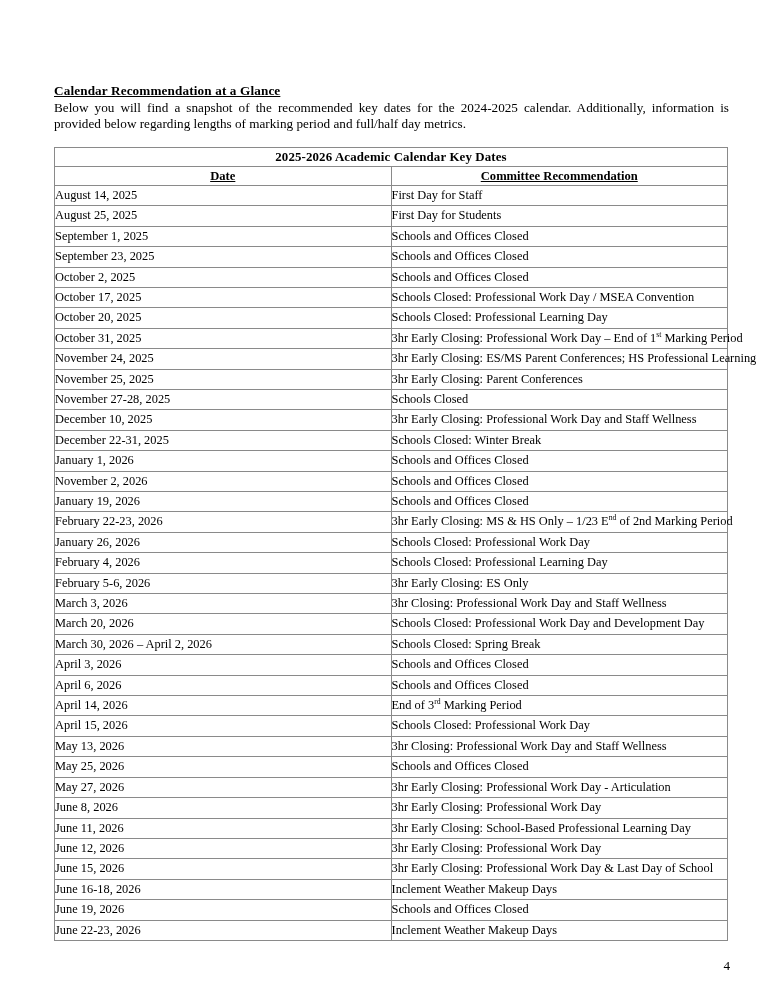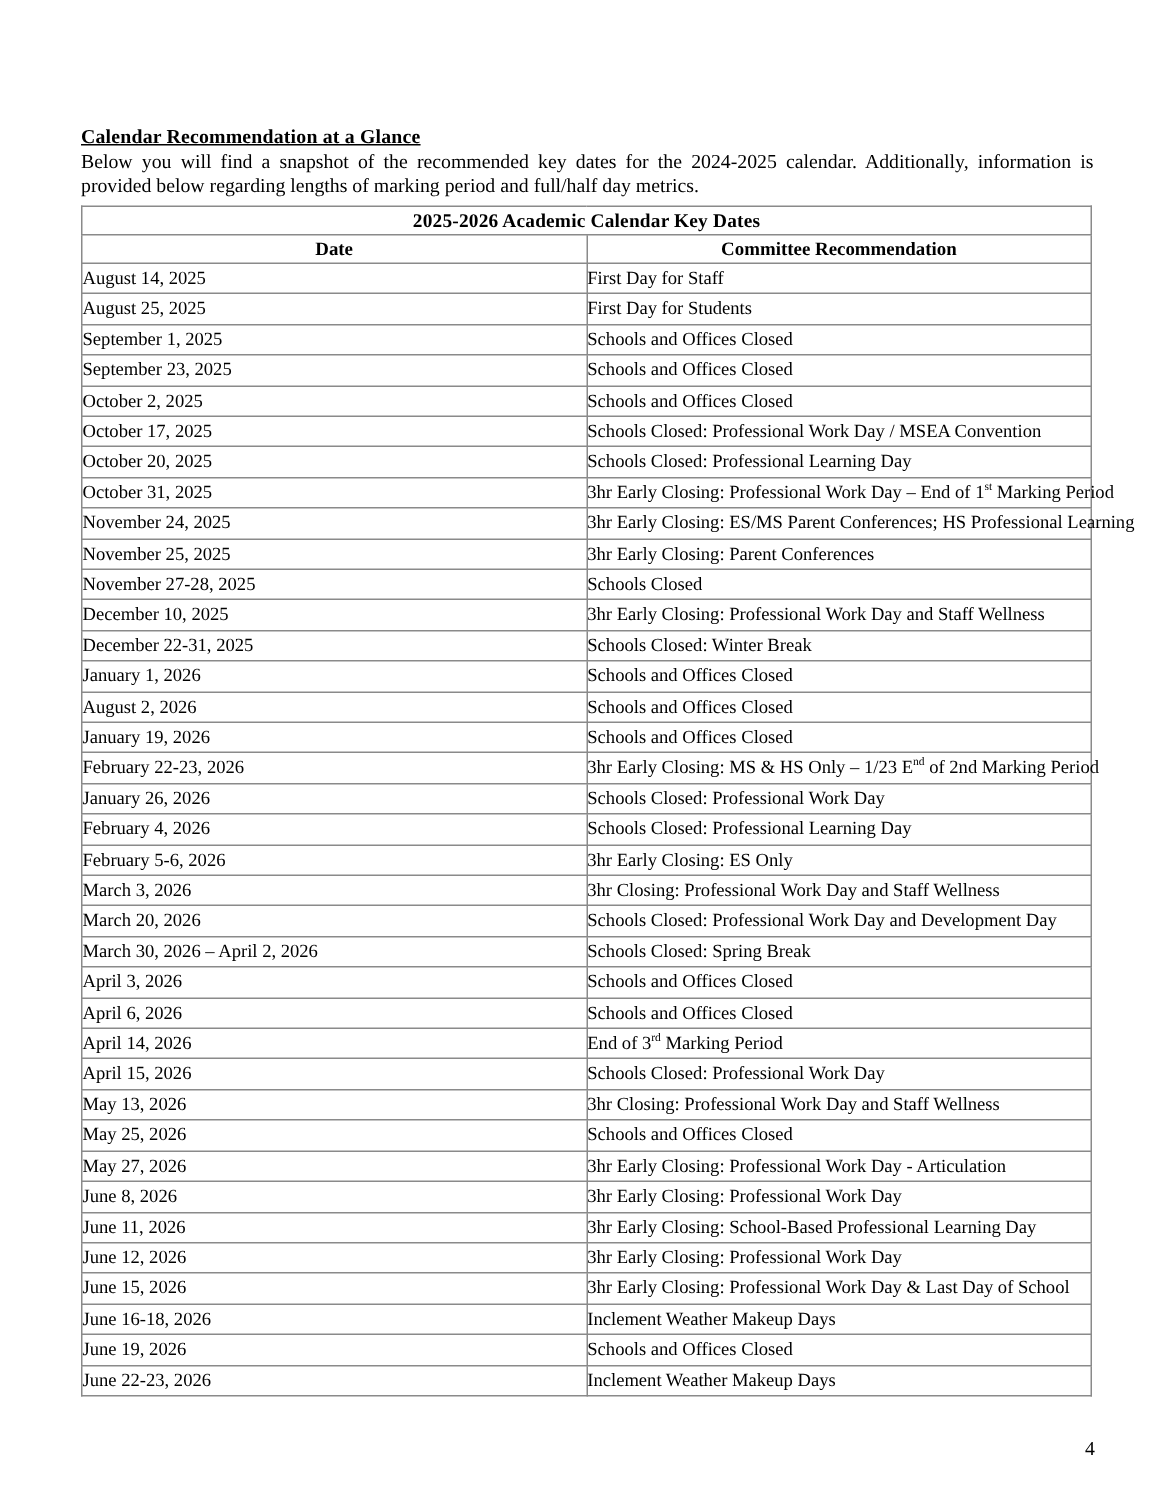--- a/index.html
+++ b/index.html
@@ -39,21 +39,21 @@
   .doc-para {
     font-size: 13.2px;
     line-height: 16.2px;
     text-align: justify;
     margin: 0;
     padding-right: 1px;
   }
 
   
   .table-wrap {
-    margin-top: 5px;
+    margin-top: 15px;
     width: 550px;
   }
   table.keydates {
     border-collapse: collapse;
     width: 674px;
     table-layout: fixed;
     font-size: 12.4px;
   }
   table.keydates td, table.keydates th {
     border: 1px solid #8a8a8a;
@@ -70,20 +70,21 @@
     line-height: 18px;
     letter-spacing: 0.01em;
   }
   .colhead-row th {
     background: #ffffff;
     text-align: center;
     font-weight: bold;
     font-size: 12.6px;
     height: 18px;
     line-height: 18px;
+    text-decoration: underline;
   }
   tbody tr {
     height: 19.4px;
   }
   td.date-cell {
     width: 202px;
     padding-left: 6px;
     font-size: 12.4px;
     white-space: nowrap;
     line-height: 19.4px;
@@ -179,21 +180,21 @@
             </tr>
             <tr>
               <td class="date-cell">December 22-31, 2025</td>
               <td class="rec-cell">Schools Closed: Winter Break</td>
             </tr>
             <tr>
               <td class="date-cell">January 1, 2026</td>
               <td class="rec-cell">Schools and Offices Closed</td>
             </tr>
             <tr>
-              <td class="date-cell">August 2, 2026</td>
+              <td class="date-cell">November 2, 2026</td>
               <td class="rec-cell">Schools and Offices Closed</td>
             </tr>
             <tr>
               <td class="date-cell">January 19, 2026</td>
               <td class="rec-cell">Schools and Offices Closed</td>
             </tr>
             <tr>
               <td class="date-cell">February 22-23, 2026</td>
               <td class="rec-cell">3hr Early Closing: MS &amp; HS Only – 1/23 E<sup>nd</sup> of 2nd Marking Period</td>
             </tr>

